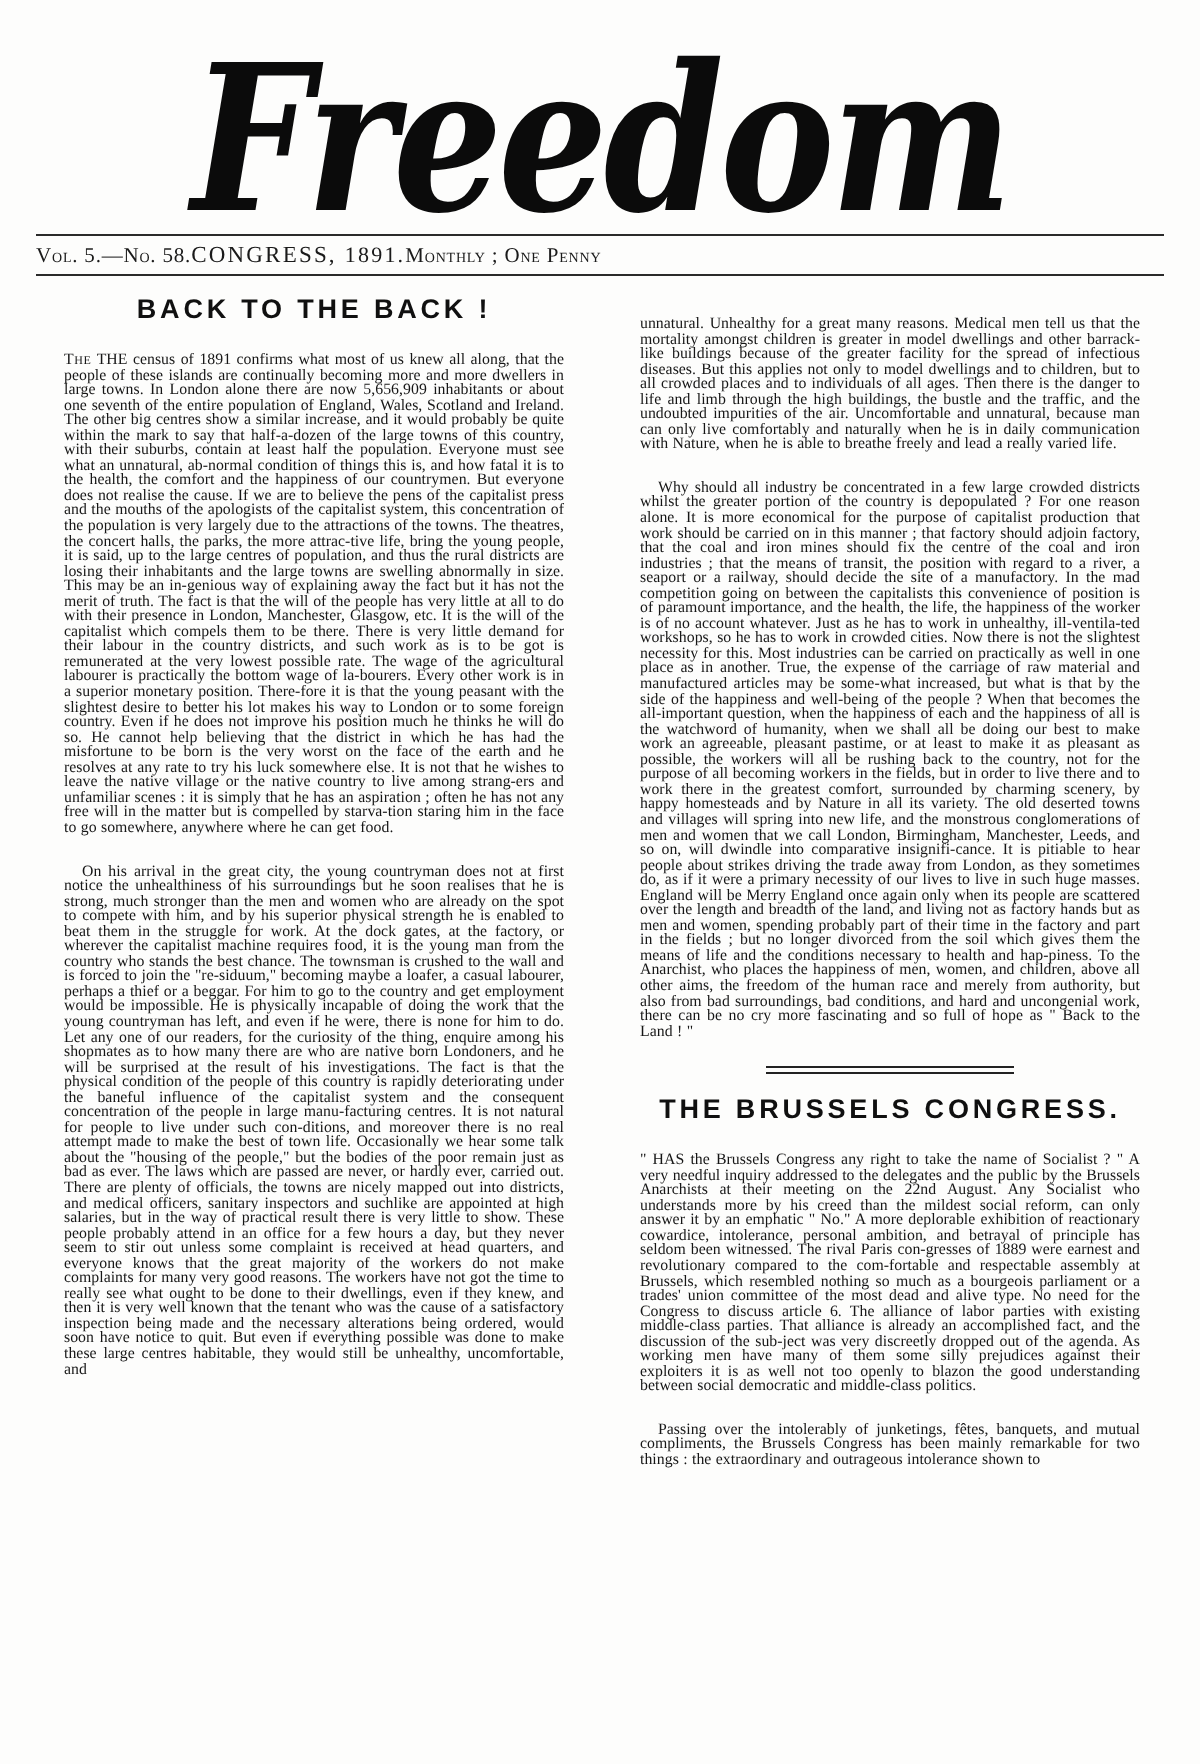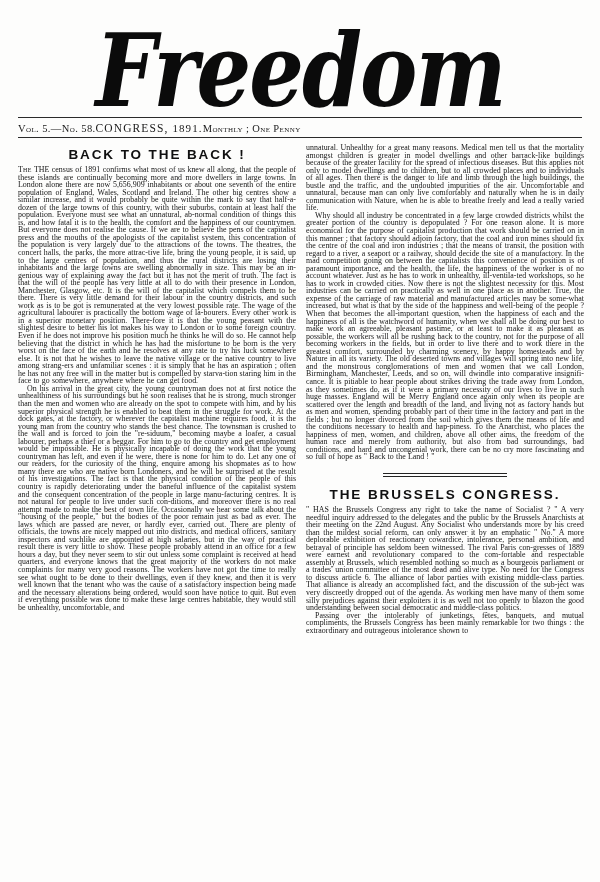--- a/index.html
+++ b/index.html
@@ -105,21 +105,21 @@
 
   .divider-double {
     width: 124px;
     margin: 12px auto 10px auto;
     border-top: 1.4px solid #222;
     border-bottom: 1.4px solid #222;
     height: 2px;
   }
 
   p.body {
-    margin: 0;
+    margin: 14px;
     text-align: justify;
     font-size: 7.9px;
     line-height: 7.55px;
     letter-spacing: 0.02px;
     word-spacing: 0.2px;
     color: #161616;
     text-indent: 9px;
     hyphens: auto;
     -webkit-hyphens: auto;
   }

